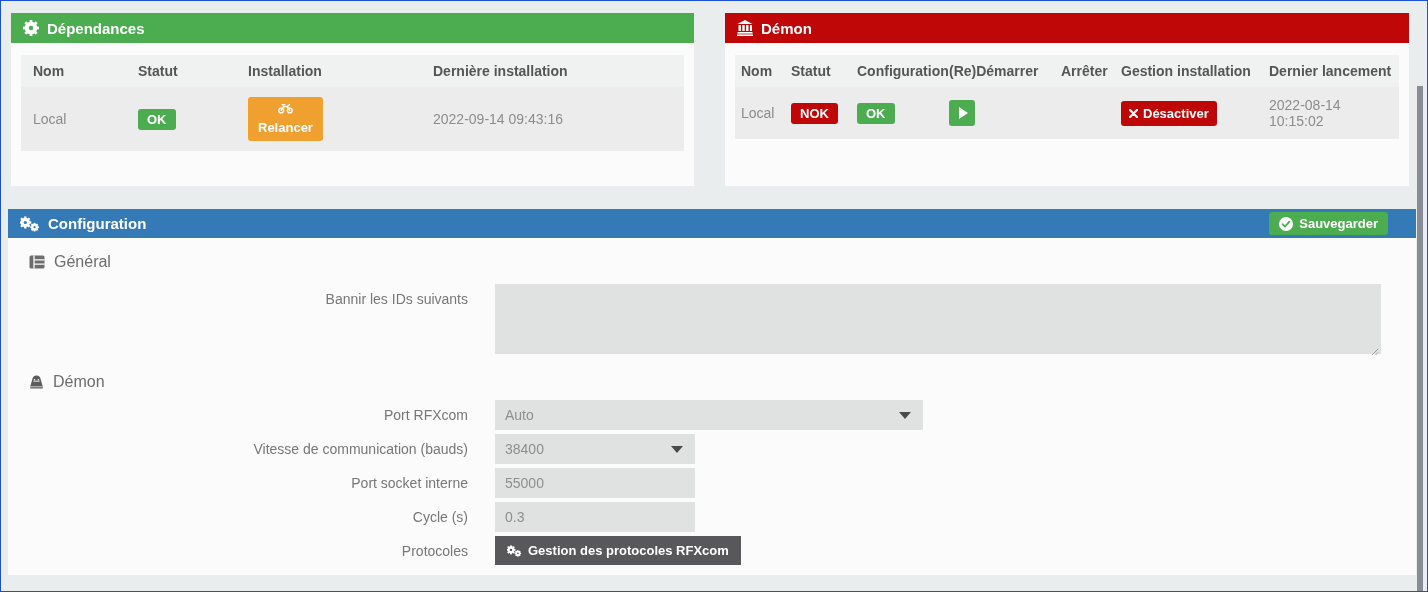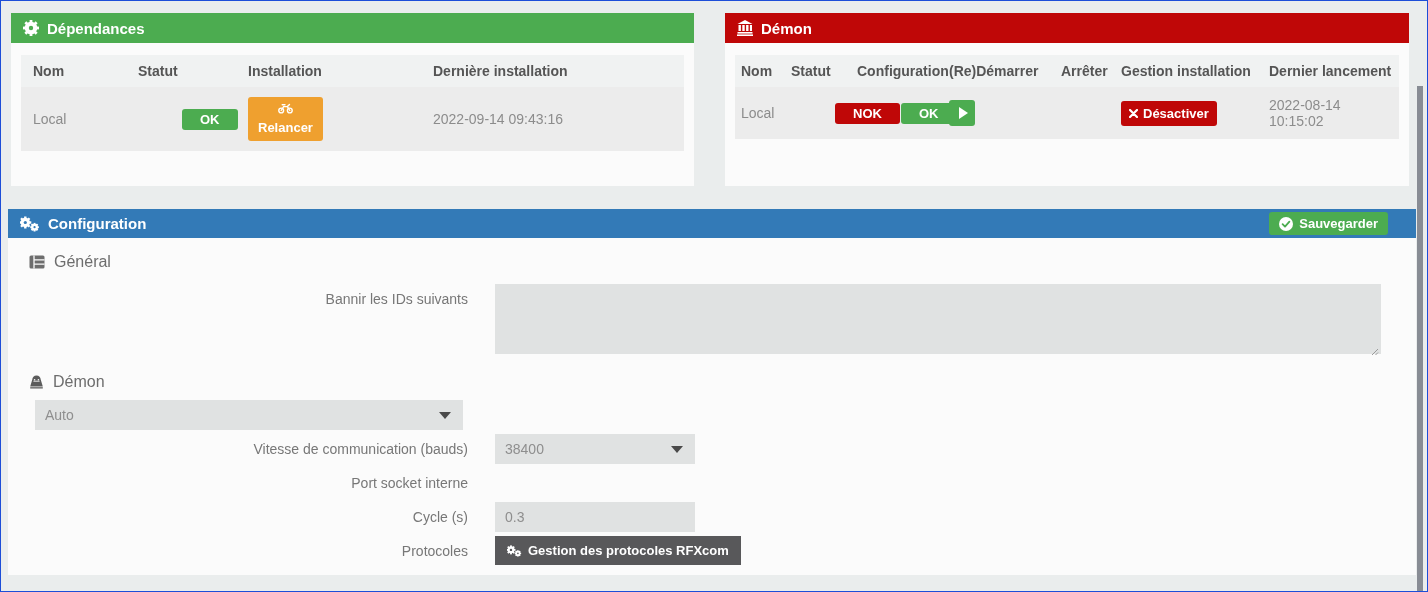--- a/index.html
+++ b/index.html
@@ -26,21 +26,21 @@
   .panel-config .panel-header { background:#337ab7; height:29px; justify-content:space-between; }
 
   table { border-collapse:collapse; table-layout:fixed; width:calc(100% - 20px); margin:12px 10px 0 10px; }
   th { background:#f0f2f2; color:#555; font-size:14px; font-weight:bold; text-align:left; padding:8px 12px; vertical-align:middle; }
   td { background:#ececec; color:#8c8c8c; font-size:14px; text-align:left; padding:10px 12px; vertical-align:middle; }
   .panel-demon th, .panel-demon td { padding:8px 6px; }
   .panel-demon td { padding-top:10px; padding-bottom:10px; }
 
   .badge {
     display:inline-block; color:#fff; font-weight:bold; font-size:13px;
-    padding:3px 18px; border-radius:3px;margin-left:44px;
+    padding:3px 9px; border-radius:3px;
   }
   .badge-green { background:#4cac50; }
   .badge-red   { background:#bf0707; }
 
   .btn { display:inline-flex; align-items:center; gap:6px; border:none; cursor:pointer;
          color:#fff; font-weight:bold; font-size:13px; border-radius:3px;
          font-family:"Liberation Sans", sans-serif; }
   .btn-relancer { background:#efa02f; padding:6px 10px;flex-direction:column; }
   .btn-play { background:#4cac50; width:26px; height:26px; justify-content:center; padding:0; }
   .play-tri { width:0; height:0; border-left:9px solid #fff; border-top:6px solid transparent; border-bottom:6px solid transparent; margin-left:2px; }
@@ -276,36 +276,40 @@
             <path d="M4.4 6.2 L10.6 6.2" stroke="#fbfbfb" stroke-width="0.9"></path>
             <circle cx="5.6" cy="4.7" r="0.8" fill="#fbfbfb"></circle>
             <circle cx="9.4" cy="4.7" r="0.8" fill="#fbfbfb"></circle>
             <rect x="1.2" y="12.2" width="12.6" height="1.3" fill="#5c5c5c"></rect>
           </svg>
         </span>
         <span>Démon</span>
       </div>
 
       <div class="form-row">
+        <label class="flabel">Port RFXcom</label>
         <div class="fctrl selectbox sel-wide">
           <span>Auto</span>
           <span class="caret"></span>
         </div>
       </div>
 
       <div class="form-row">
         <label class="flabel">Vitesse de communication (bauds)</label>
         <div class="fctrl selectbox sel-narrow">
           <span>38400</span>
           <span class="caret"></span>
         </div>
       </div>
 
       <div class="form-row">
         <label class="flabel">Port socket interne</label>
+        <div class="fctrl">
+          <input class="textfield" value="55000" style="">
+        </div>
       </div>
 
       <div class="form-row">
         <label class="flabel">Cycle (s)</label>
         <div class="fctrl">
           <input class="textfield" value="0.3" style="">
         </div>
       </div>
 
       <div class="form-row">

